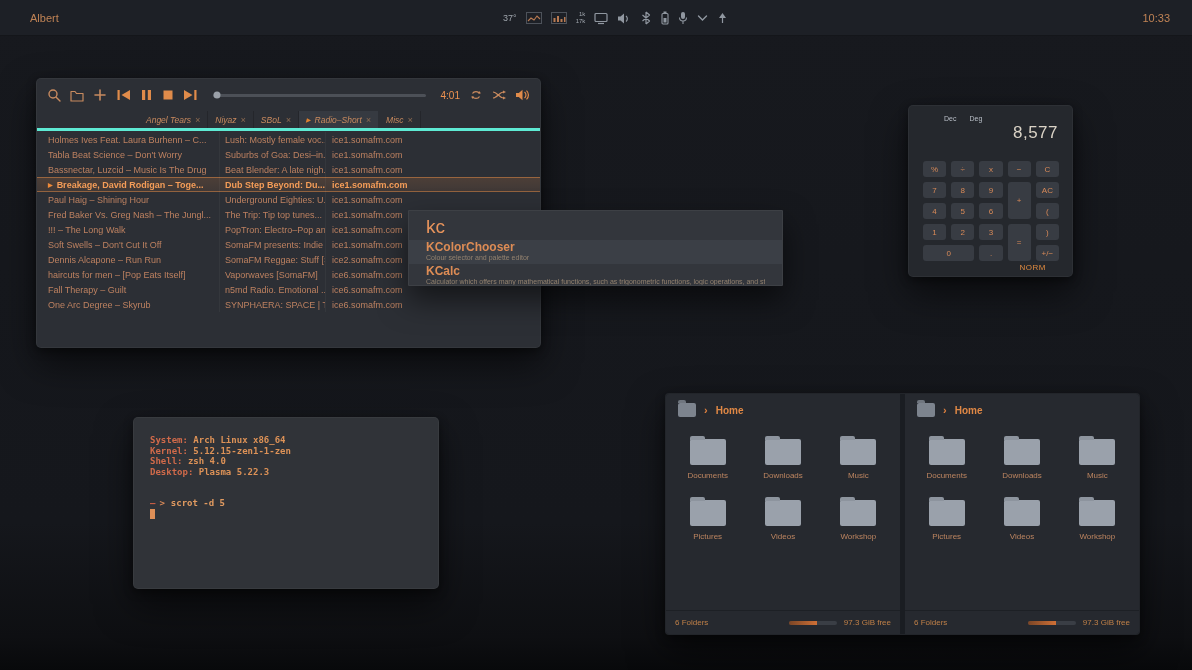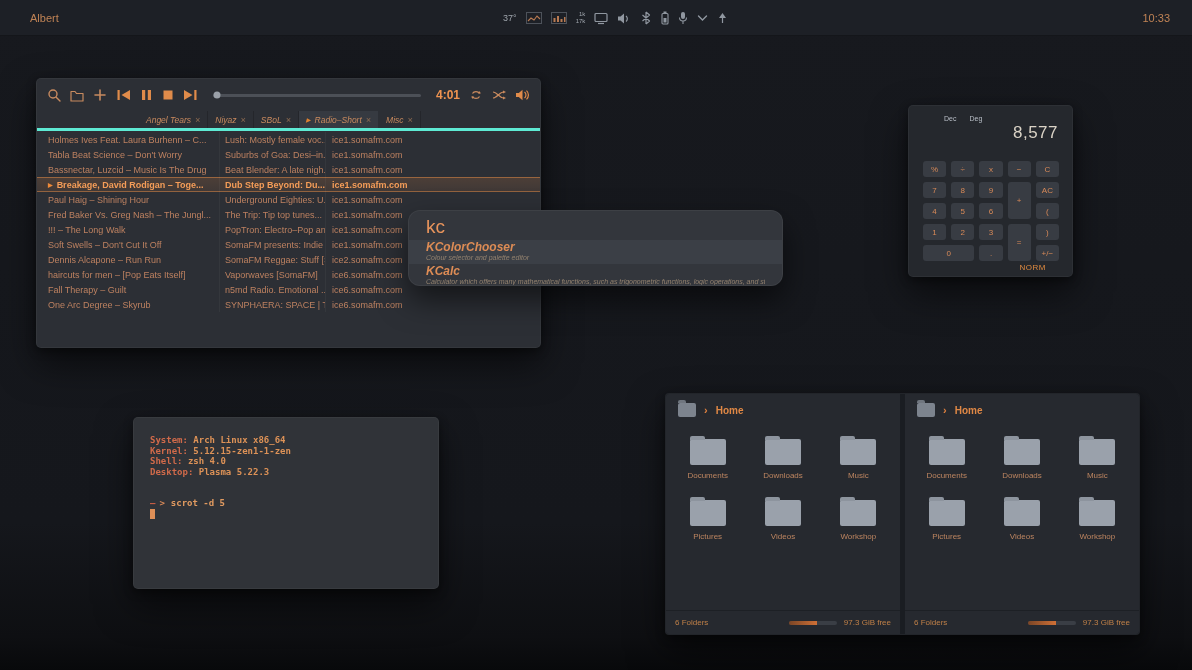--- a/index.html
+++ b/index.html
@@ -19,43 +19,43 @@
   
   .window{position:absolute;border-radius:5px;border:1px solid rgba(255,255,255,0.04);
           box-shadow:0 16px 36px rgba(0,0,0,.55),0 3px 10px rgba(0,0,0,.4);}
 
   
   .music{left:36px;top:78px;width:505px;height:270px;background:#2c2f35;overflow:hidden;}
   .mtoolbar{height:32px;display:flex;align-items:center;padding:0 10px;gap:9px;}
   .tbi{display:flex;align-items:center;}
   .slider{flex:1;height:3px;background:#4c5057;border-radius:2px;position:relative;margin:0 6px;}
   .knob{position:absolute;left:2%;top:50%;width:7px;height:7px;border-radius:50%;background:#9aa0a8;transform:translate(-50%,-50%);}
-  .time{font-size:12px;font-weight:bold;color:#ef9350;}
+  .time{font-size:10px;font-weight:normal;color:#ef9350;}
   .tabbar{height:20px;display:flex;align-items:stretch;padding-left:102px;border-bottom:3px solid #5eead4;font-style:italic;}
   .tab{display:flex;align-items:center;gap:4px;padding:0 7px;font-size:8.5px;color:#c98a5e;border-right:1px solid rgba(0,0,0,.18);white-space:nowrap;}
   .tab.active{background:#363a41;}
   .tabplay{color:#e0812f;font-size:6px;}
   .tabclose{color:#8c6a50;font-size:9px;}
   .tlist{position:absolute;top:53px;left:0;right:0;bottom:0;overflow:hidden;}
   .trow{display:flex;height:15px;align-items:center;font-size:9px;color:#bd8160;padding-left:6px;}
   .tc{white-space:nowrap;overflow:hidden;height:100%;display:flex;align-items:center;}
   .c1{width:176px;padding-left:5px;}
   .c2{width:106px;padding-left:5px;border-left:1px solid rgba(255,255,255,.04);}
   .c3{flex:1;padding-left:6px;border-left:1px solid rgba(255,255,255,.04);}
   .rowplay{color:#f08a38;font-size:6px;margin-right:4px;}
   .trow.sel{background:linear-gradient(180deg,rgba(228,134,66,.18),rgba(228,134,66,.10));
             box-shadow:inset 0 1px 0 rgba(230,140,70,.5),inset 0 -1px 0 rgba(230,140,70,.5);
             color:#f59d58;font-weight:bold;}
 
   
   .launcher{position:absolute;left:408px;top:210px;width:375px;height:76px;background:#33363c;
-            border-radius:12px;border:1px solid rgba(255,255,255,.05);z-index:50;
+            border-radius:1px;border:1px solid rgba(255,255,255,.05);z-index:50;
             box-shadow:0 14px 30px rgba(0,0,0,.55);overflow:hidden;}
   .query{padding:5px 17px 2px;font-size:19px;color:#e8945c;}
-  .lresult{padding:1px 17px 2px;font-style:italic;}
+  .lresult{padding:1px 17px 2px;}
   .lresult.sel{background:#3b3f46;}
   .ltitle{font-size:12px;font-weight:bold;color:#dd8c55;line-height:13px;}
   .lsub{font-size:7px;color:#93826f;line-height:8px;white-space:nowrap;overflow:hidden;}
 
   
   .calc{left:908px;top:105px;width:165px;height:172px;background:#25282d;}
   .calc-modes{position:absolute;top:9px;left:35px;display:flex;gap:13px;font-size:7px;color:#b9bfc7;}
   .calc-display{position:absolute;top:17px;right:14px;font-size:17px;color:#dad3c6;letter-spacing:.5px;}
   .calc-keys{position:absolute;left:14px;right:13px;top:55px;height:100px;display:grid;
              grid-template-columns:repeat(5,1fr);grid-template-rows:repeat(5,1fr);gap:5px;}

